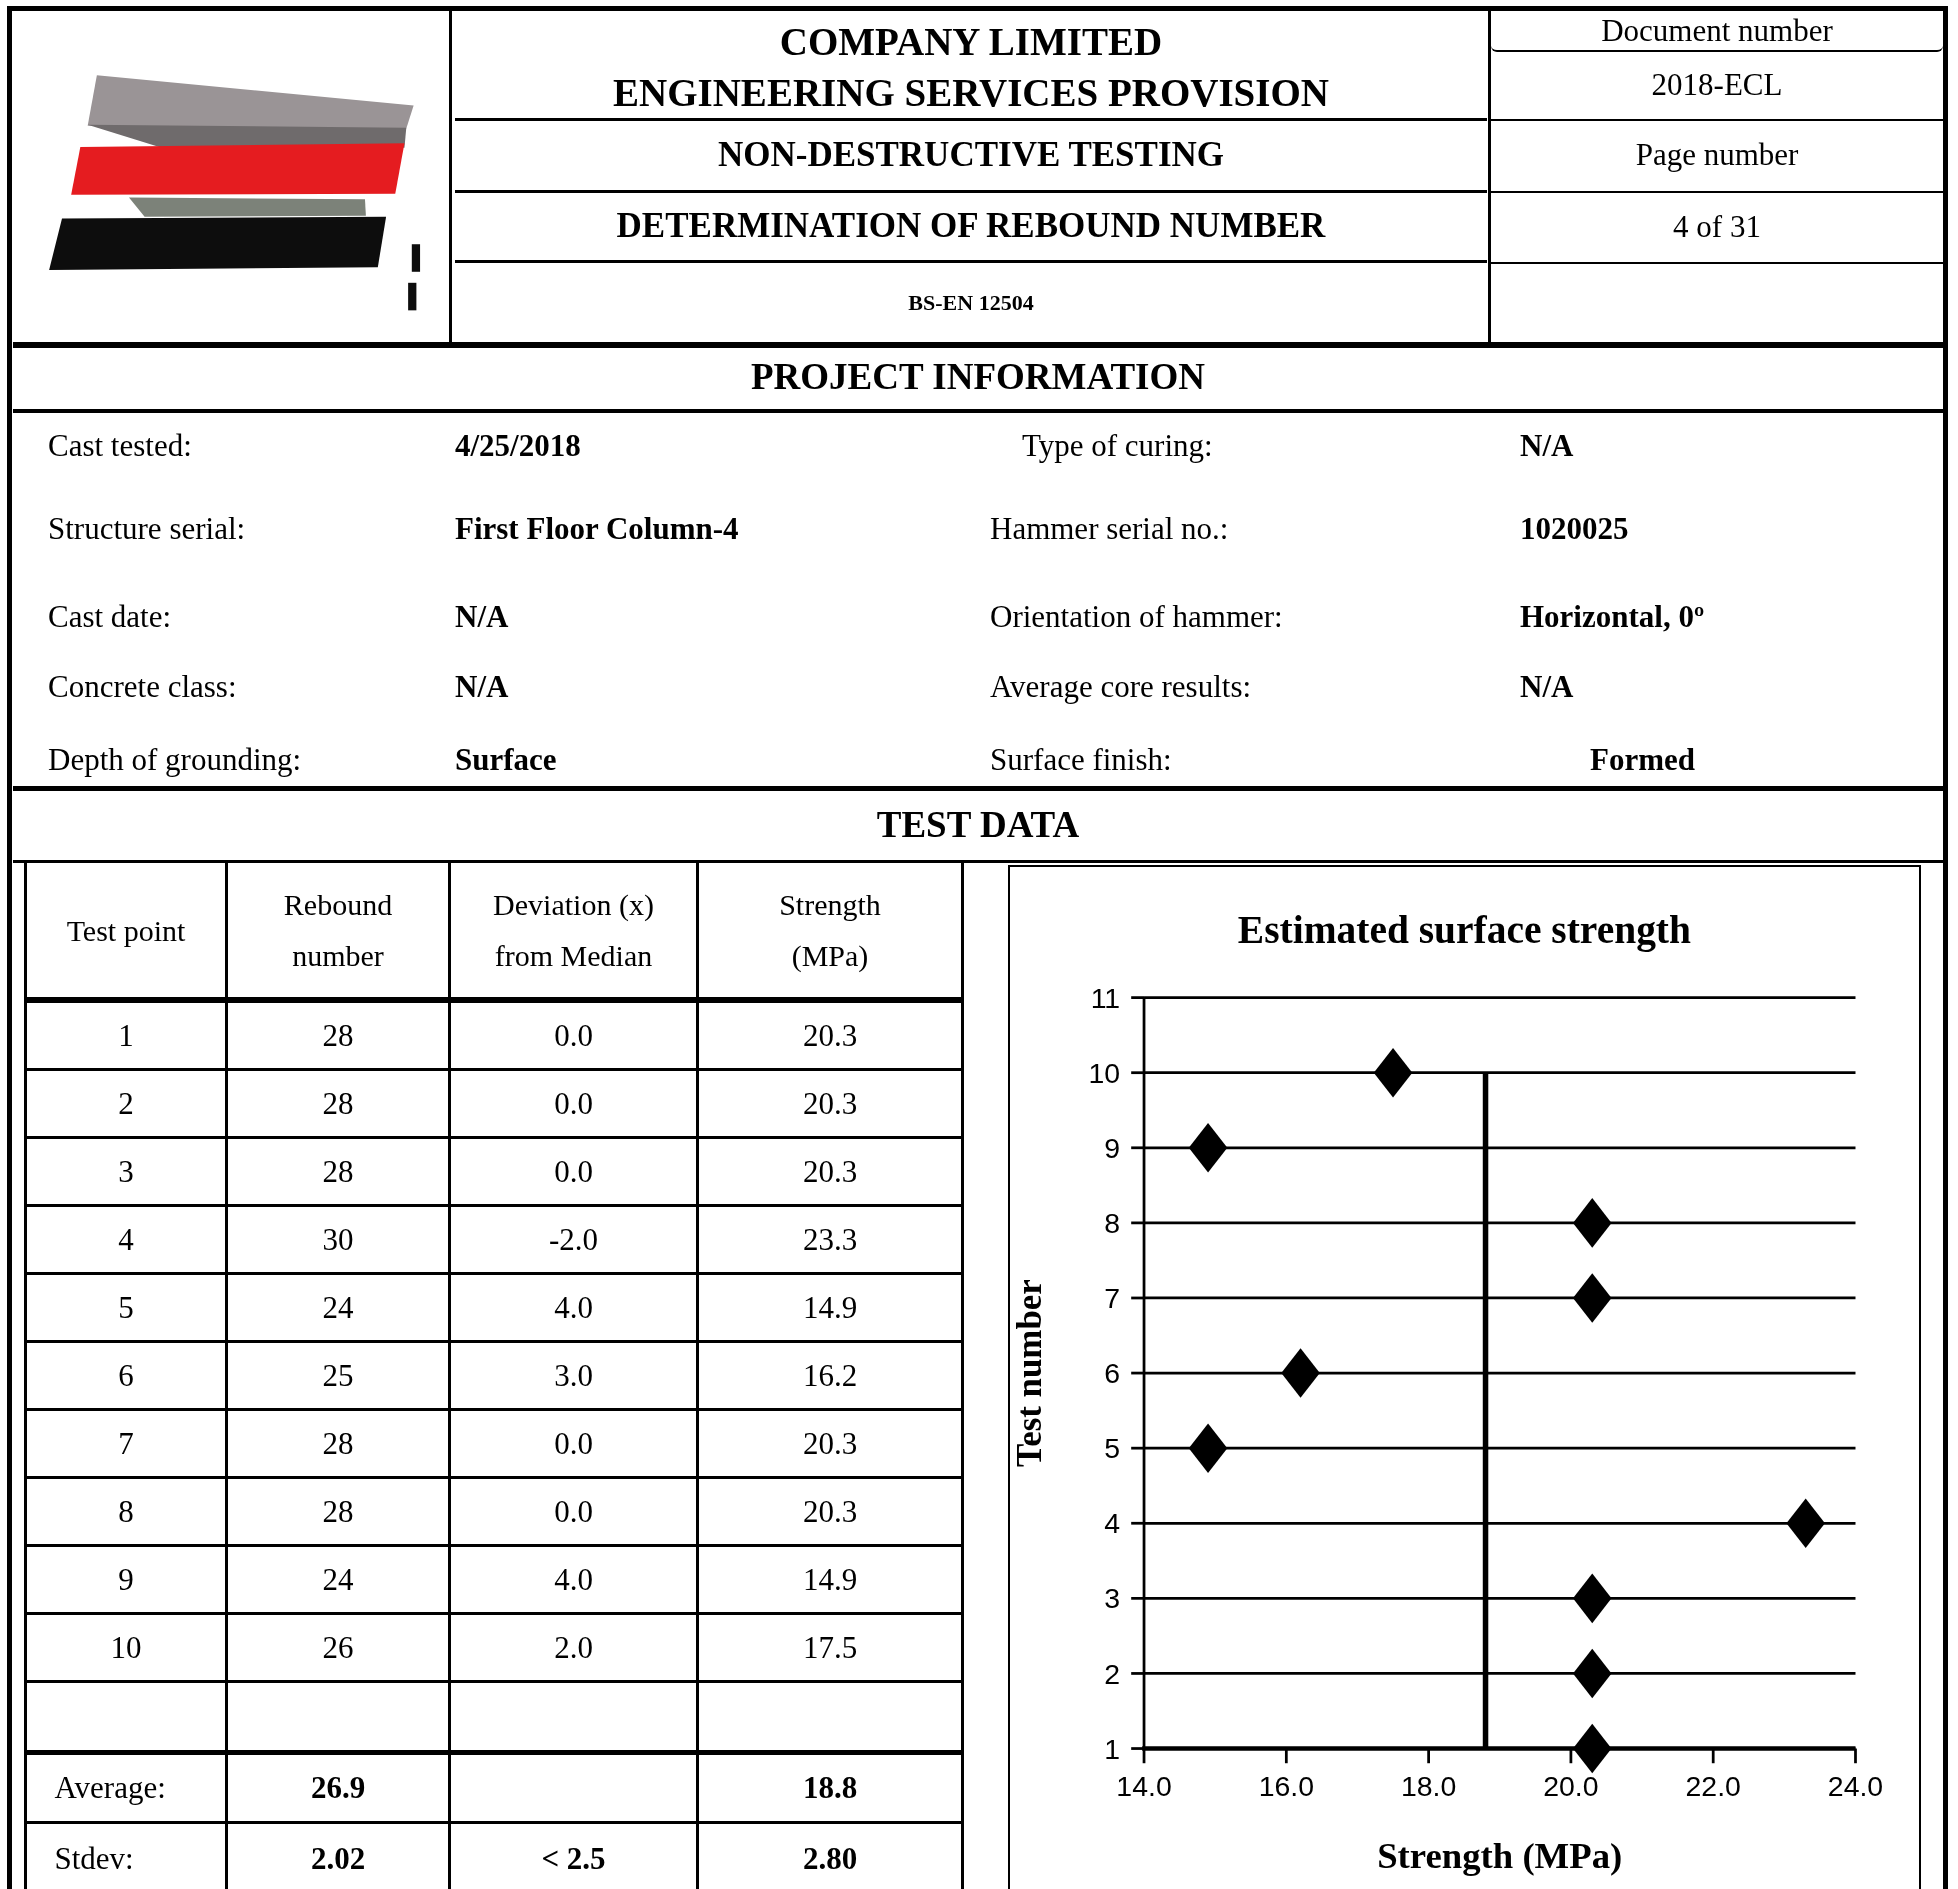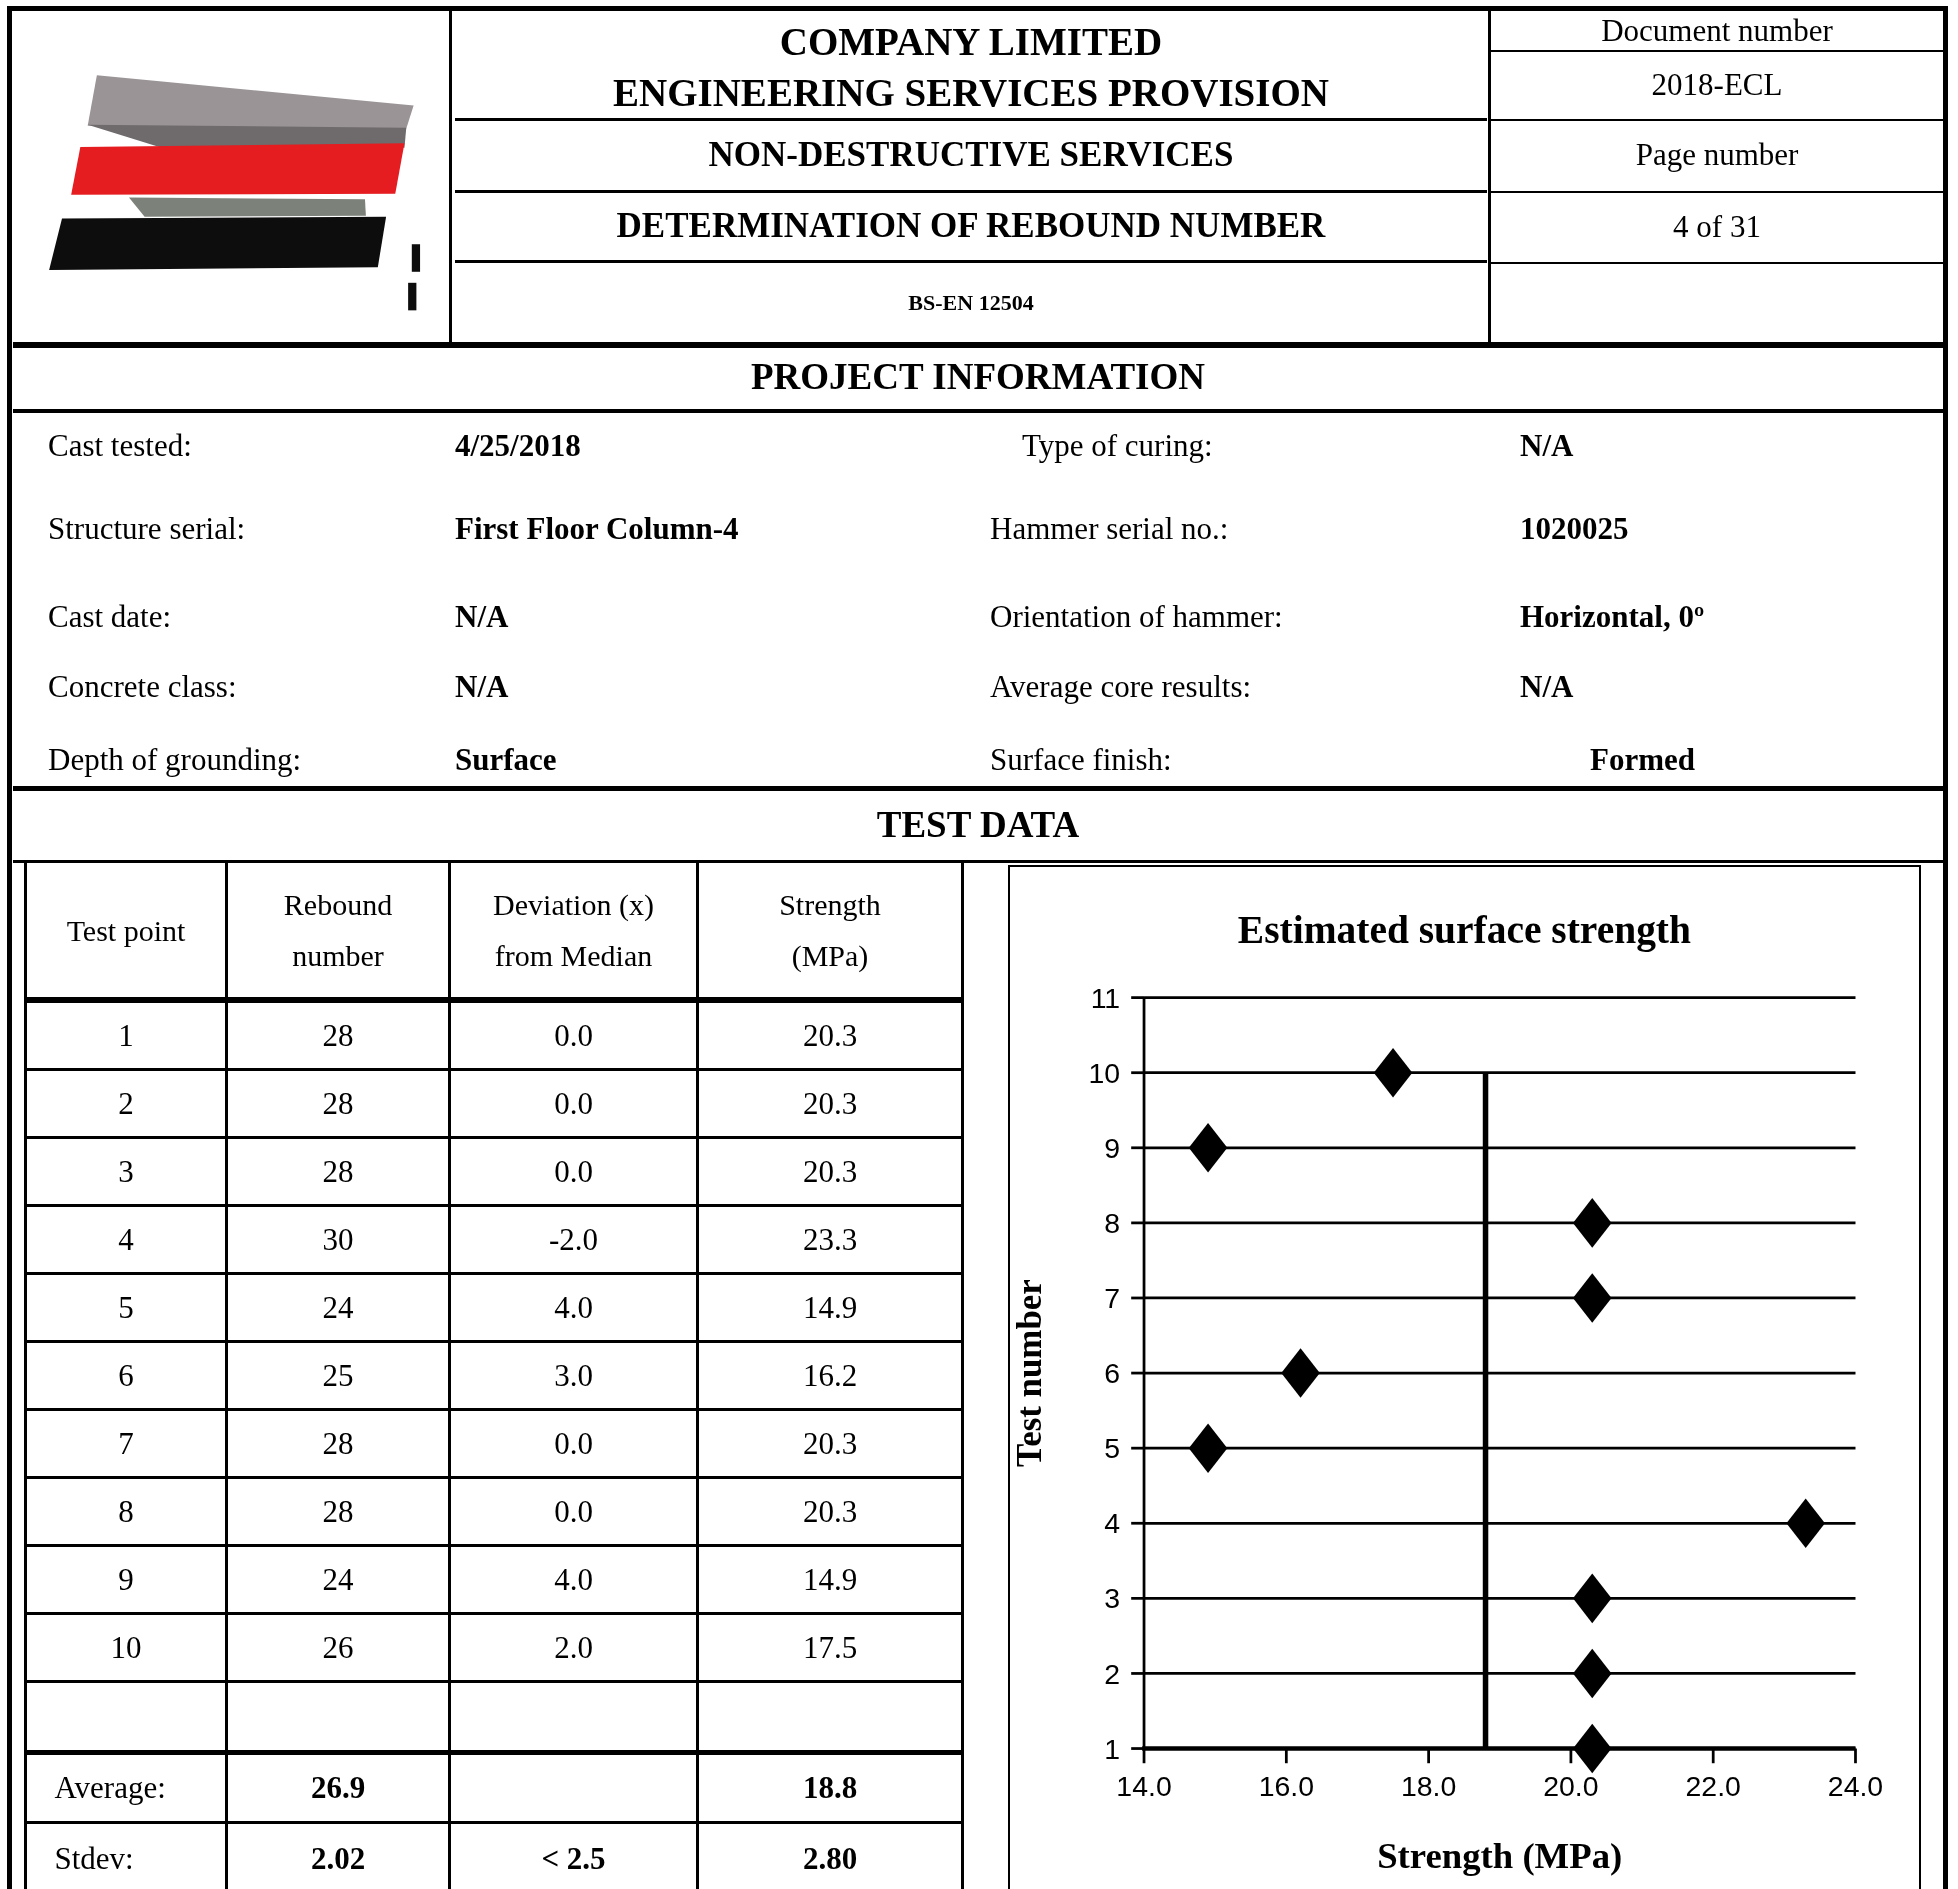--- a/index.html
+++ b/index.html
@@ -14,21 +14,21 @@
   
   .logo-cell{left:13px;top:11px;width:439px;height:331px;border-right:3.7px solid #000;box-sizing:border-box;}
   .mid-cell{left:455px;top:11px;width:1032px;height:331px;box-sizing:border-box;}
   .mid-row{width:100%;box-sizing:border-box;text-align:center;font-weight:bold;}
   .mid-row1{height:110px;border-bottom:3.7px solid #000;font-size:39px;line-height:51px;padding-top:4.6px;}
   .mid-row2{height:72px;border-bottom:3.7px solid #000;font-size:35px;line-height:68px;}
   .mid-row3{height:70px;border-bottom:3.7px solid #000;font-size:35px;line-height:66px;}
   .mid-row4{height:75px;font-size:22px;line-height:79px;}
   .right-cell{left:1488px;top:11px;width:455px;height:331px;border-left:3.7px solid #000;box-sizing:border-box;}
   .right-row{width:100%;box-sizing:border-box;text-align:center;font-size:31px;}
-  .rr1{height:41px;border-bottom:2.8px solid #000;line-height:39px;}
+  .rr1{height:41px;border-bottom:2.8px solid #000;line-height:39px;border-radius:6px;}
   .rr2{height:69px;border-bottom:2.8px solid #000;line-height:66px;}
   .rr3{height:72px;border-bottom:2.8px solid #000;line-height:68px;}
   .rr4{height:71px;border-bottom:2.8px solid #000;line-height:67px;}
   
   .banner{left:13px;width:1930px;box-sizing:border-box;text-align:center;font-weight:bold;font-size:37px;}
   .banner-project{top:342px;height:71px;border-top:6.4px solid #000;border-bottom:4.6px solid #000;line-height:58px;}
   .banner-test{top:792px;height:68px;line-height:66px;}
   .rule-above-test{left:13px;top:786px;width:1930px;height:0;border-top:5.5px solid #000;}
   .rule-below-test{left:13px;top:860px;width:1930px;height:0;border-top:3.7px solid #000;}
   
@@ -68,21 +68,21 @@
     <rect x="418" y="206" width="9" height="30" fill="#0d0d0d"></rect>
     <rect x="414" y="248" width="9" height="30" fill="#0d0d0d"></rect>
   </svg>
 </div>
 
 <div class="abs mid-cell">
   <div class="mid-row mid-row1">
     <div>COMPANY LIMITED</div>
     <div>ENGINEERING SERVICES PROVISION</div>
   </div>
-  <div class="mid-row mid-row2">NON-DESTRUCTIVE SERVICES</div>
+  <div class="mid-row mid-row2">NON-DESTRUCTIVE TESTING</div>
   <div class="mid-row mid-row3">DETERMINATION OF REBOUND NUMBER</div>
   <div class="mid-row mid-row4">BS-EN 12504</div>
 </div>
 
 <div class="abs right-cell">
   <div class="right-row rr1">Document number</div>
   <div class="right-row rr2">2018-ECL</div>
   <div class="right-row rr3">Page number</div>
   <div class="right-row rr4">4 of 31</div>
   <div class="right-row"></div>

